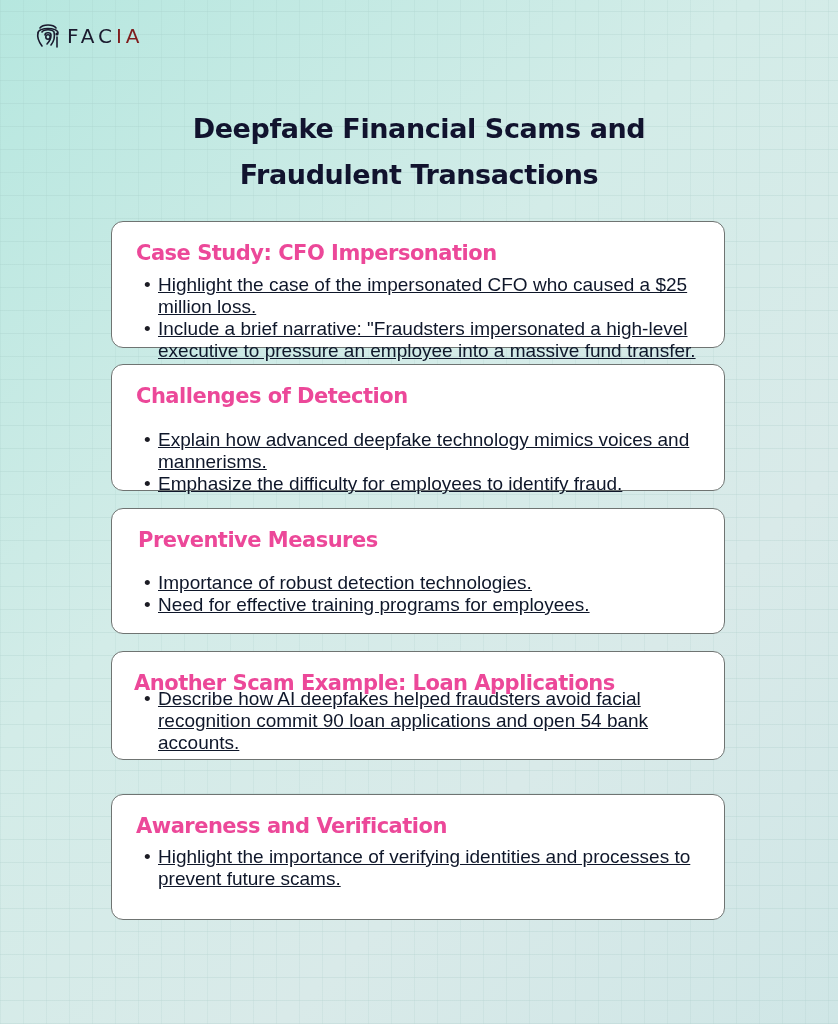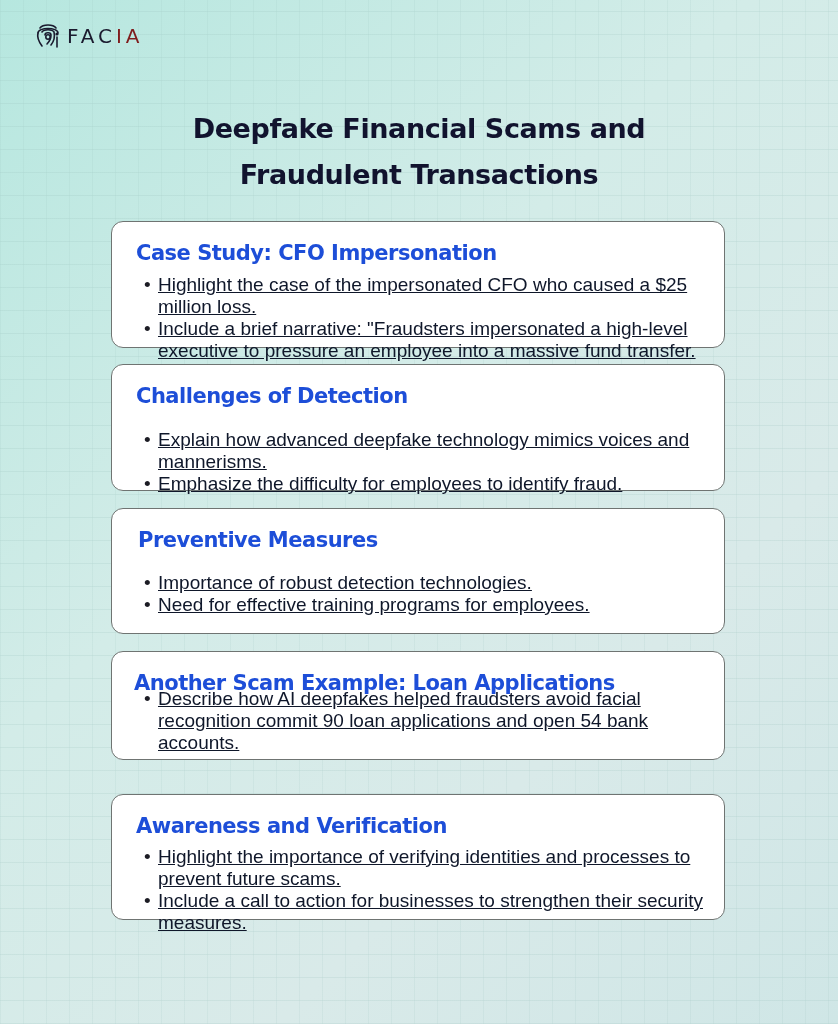--- a/index.html
+++ b/index.html
@@ -43,21 +43,21 @@
     background: #ffffff;
     border: 1.5px solid #6f7472;
     border-radius: 12px;
     box-sizing: border-box;
   }
   .card h2 {
     margin: 0;
     position: absolute;
     font-family: "DejaVu Sans", sans-serif;
     font-weight: 700; font-size: 21px;
-    color: #1d4ed8;
+    color: #ec4899;
     letter-spacing: -0.5px;
   }
   .card ul {
     position: absolute; left: 24px; right: 20px;
     margin: 0; padding: 0; list-style: none;
   }
   .card li {
     position: relative;
     padding-left: 22px;
     font-size: 19px; line-height: 22px;
@@ -122,15 +122,14 @@
   <h2 style="left:22px;top:19px;">Another Scam Example: Loan Applications</h2>
   <ul style="top:36px;">
     <li>Describe how AI deepfakes helped fraudsters avoid facial recognition commit 90 loan applications and open 54 bank accounts.</li>
   </ul>
 </div>
 
 <div class="card" style="top:794px;height:126px;">
   <h2 style="left:24px;top:19px;">Awareness and Verification</h2>
   <ul style="top:51px;">
     <li>Highlight the importance of verifying identities and processes to prevent future scams.</li>
-    <li>Include a call to action for businesses to strengthen their security measures.</li>
   </ul>
 </div>
 
 </body></html>

